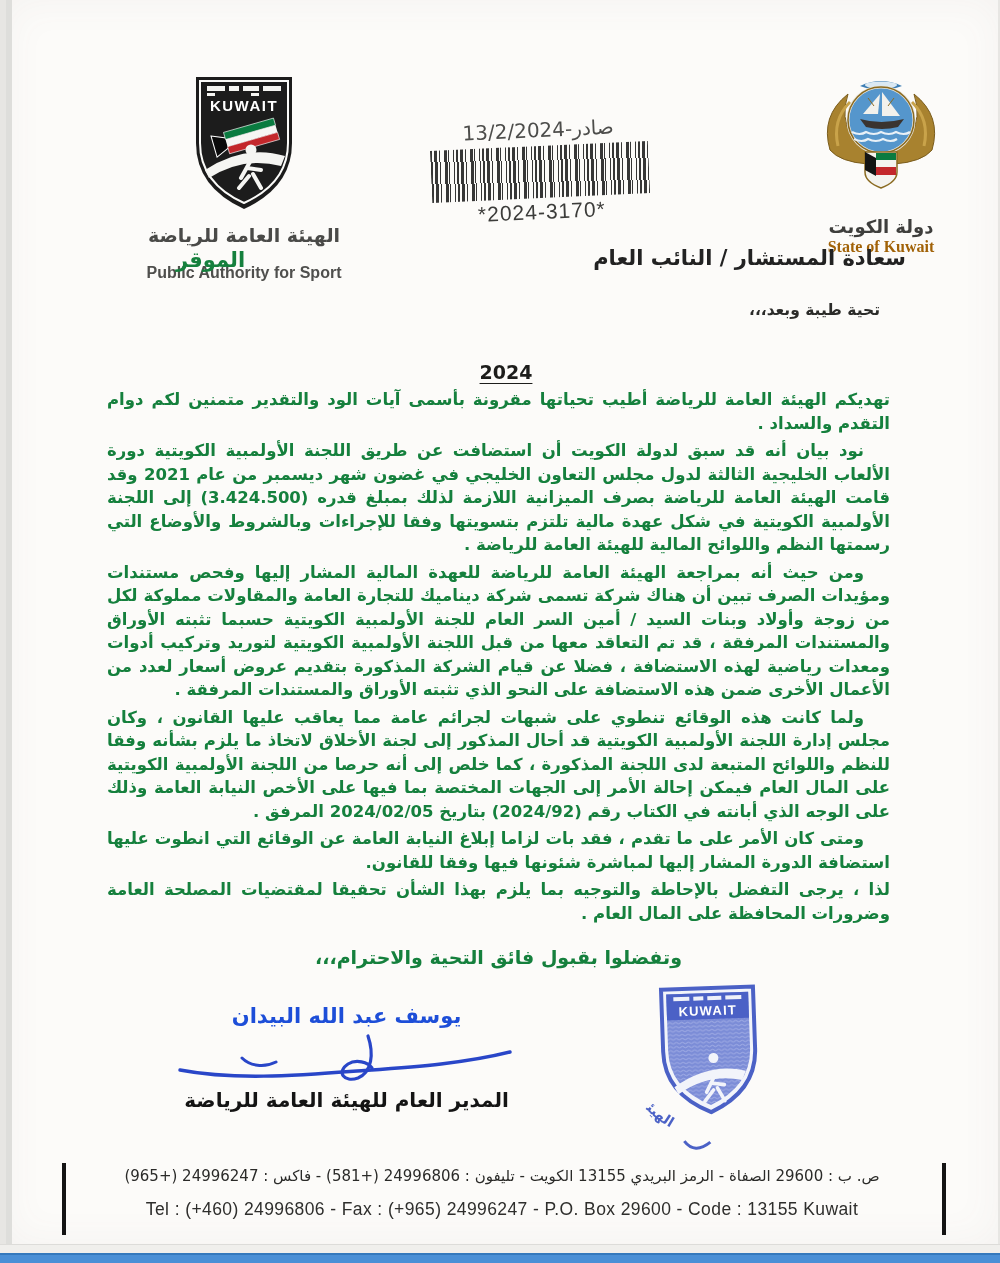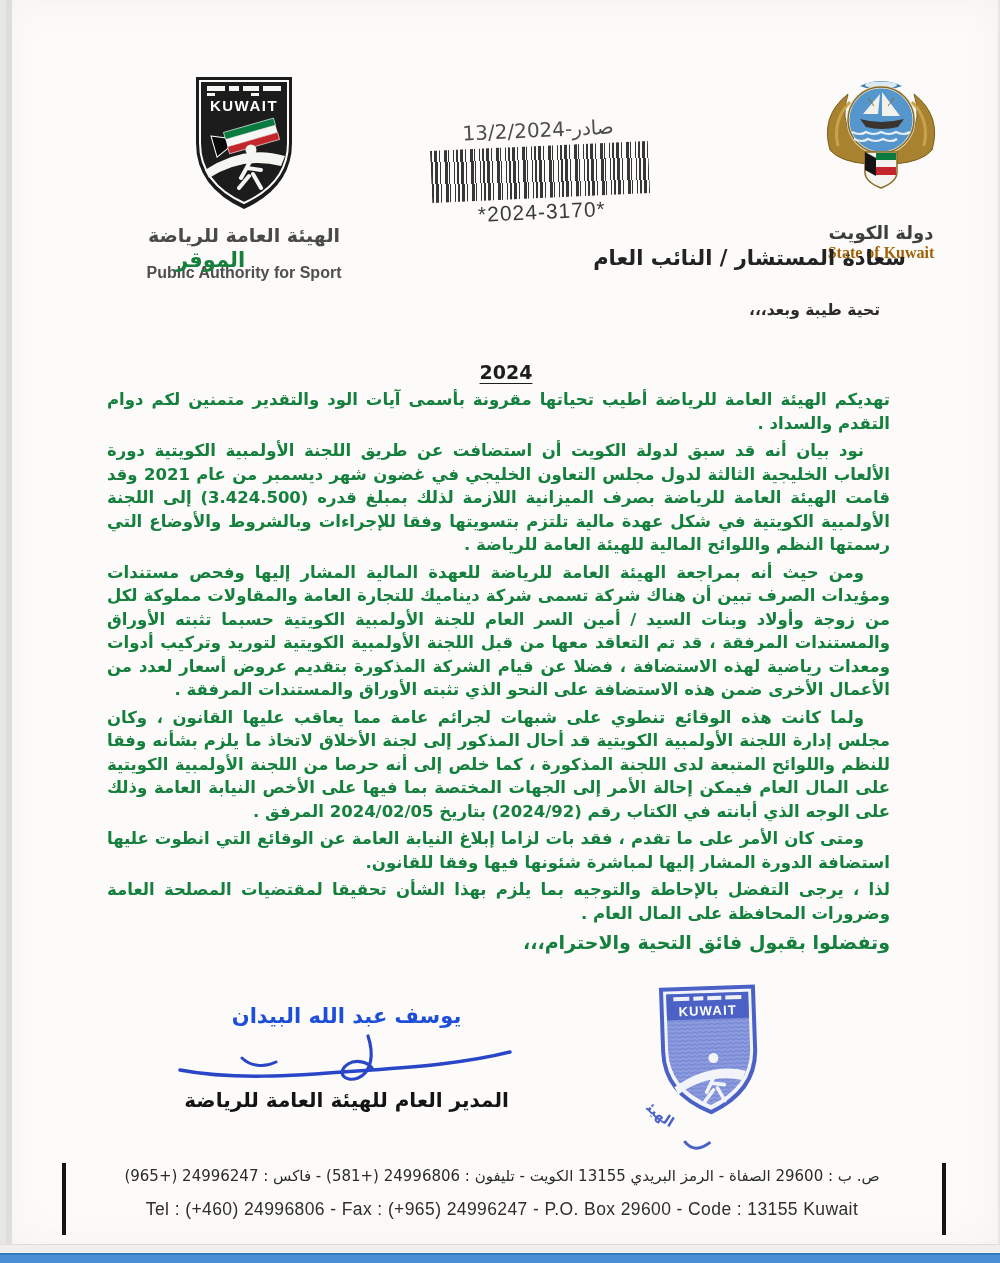--- a/index.html
+++ b/index.html
@@ -29,38 +29,38 @@
         #1c1c1c 0 2px, rgba(0,0,0,0) 2px 4px,
         #1c1c1c 4px 7px, rgba(0,0,0,0) 7px 9px,
         #1c1c1c 9px 10px, rgba(0,0,0,0) 10px 14px,
         #1c1c1c 14px 17px, rgba(0,0,0,0) 17px 18px,
         #1c1c1c 18px 19px, rgba(0,0,0,0) 19px 23px,
         #1c1c1c 23px 24px, rgba(0,0,0,0) 24px 26px);
     opacity:.88;
   }
   .barcode-code{font-size:21px;color:#3c3c3a;font-family:"Liberation Sans",sans-serif;letter-spacing:1px;}
   .emblem{left:790px;top:72px;width:170px;text-align:center;}
-  .emblem .ar{font-size:18px;font-weight:700;color:#3e3e3c;margin-top:18px;}
+  .emblem .ar{font-size:18px;font-weight:700;color:#3e3e3c;margin-top:12px;}
   .emblem .en{font-size:16px;font-weight:600;color:#a16207;font-family:"Liberation Serif",serif;margin-top:1px;}
   
   .addressee{right:92px;top:246px;font-size:21px;font-weight:700;color:#222;}
   .honorific{left:170px;top:248px;font-size:21px;font-weight:700;color:#15803d;}
   .greeting{right:118px;top:301px;font-size:15.5px;font-weight:700;color:#2b2b29;}
   .subject{left:100px;right:92px;top:329px;font-size:18.5px;font-weight:700;color:#1d1d1b;
            text-align:right;text-decoration:underline;text-underline-offset:5px;text-decoration-thickness:1.5px;}
   .subject-year{left:100px;right:92px;top:361px;font-size:19px;font-weight:700;color:#1d1d1b;text-align:center;}
   .subject-year span{text-decoration:underline;text-underline-offset:4px;}
   
   .body-text{left:101px;right:108px;top:388px;color:#15803d;}
   .body-text p{
     margin:0 0 4px 0;direction:rtl;text-align:justify;
     font-size:16.5px;line-height:23.5px;font-weight:700;
   }
   .body-text p.ind{text-indent:26px;}
-  .closing{margin-top:6px;text-align:right;font-size:19px;font-weight:700;direction:rtl;}
+  .closing{margin-top:21px;text-align:center;font-size:19px;font-weight:700;direction:rtl;}
   
   .sig{left:138px;top:1004px;width:405px;text-align:center;}
   .sig .name{font-size:21px;font-weight:700;color:#1d4ed8;direction:rtl;}
   .sig .title{font-size:20px;font-weight:700;color:#141414;direction:rtl;margin-top:2px;}
   .sig svg{display:block;margin:0 auto;}
   
   .stamp{left:610px;top:980px;width:195px;height:190px;opacity:.92;transform:rotate(-2deg);}
   
   .fbar{width:4px;height:72px;background:#141414;top:1163px;}
   .footer-ar{left:66px;right:66px;top:1167px;font-size:15px;color:#2a2a28;text-align:center;direction:rtl;font-weight:400;}

